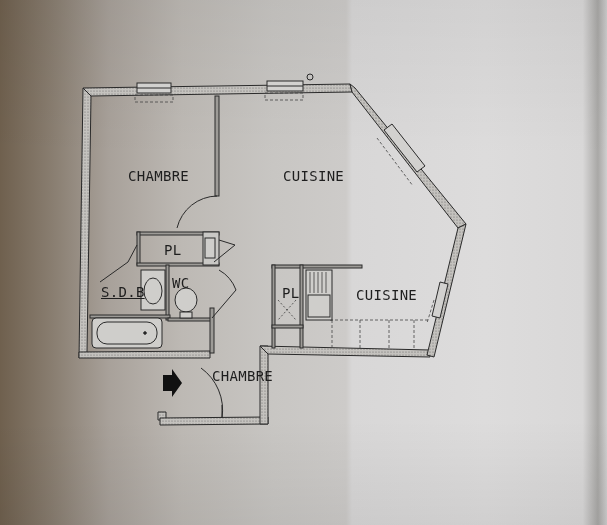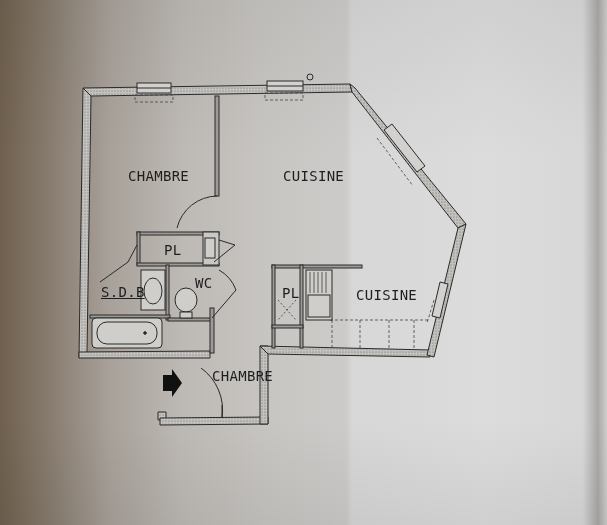--- a/index.html
+++ b/index.html
@@ -123,16 +123,16 @@
     <line x1="222" y1="418" x2="222" y2="405"></line>
   </g>
 
   <path d="M163,375 L172,375 L172,369 L182,383 L172,397 L172,391 L163,391 Z" fill="#111"></path>
 </svg>
 
 <span class="lbl" style="left:128px;top:168px;">CHAMBRE</span>
 <span class="lbl" style="left:283px;top:168px;">CUISINE</span>
 <span class="lbl" style="left:164px;top:242px;">PL</span>
 <span class="lbl" style="left:101px;top:284px;text-decoration:underline;">S.D.B</span>
-<span class="lbl" style="left:195px;top:275px;">WC</span>
+<span class="lbl" style="left:172px;top:275px;">WC</span>
 <span class="lbl" style="left:282px;top:285px;">PL</span>
 <span class="lbl" style="left:356px;top:287px;">CUISINE</span>
 <span class="lbl" style="left:212px;top:368px;">CHAMBRE</span>
 
 </body></html>

